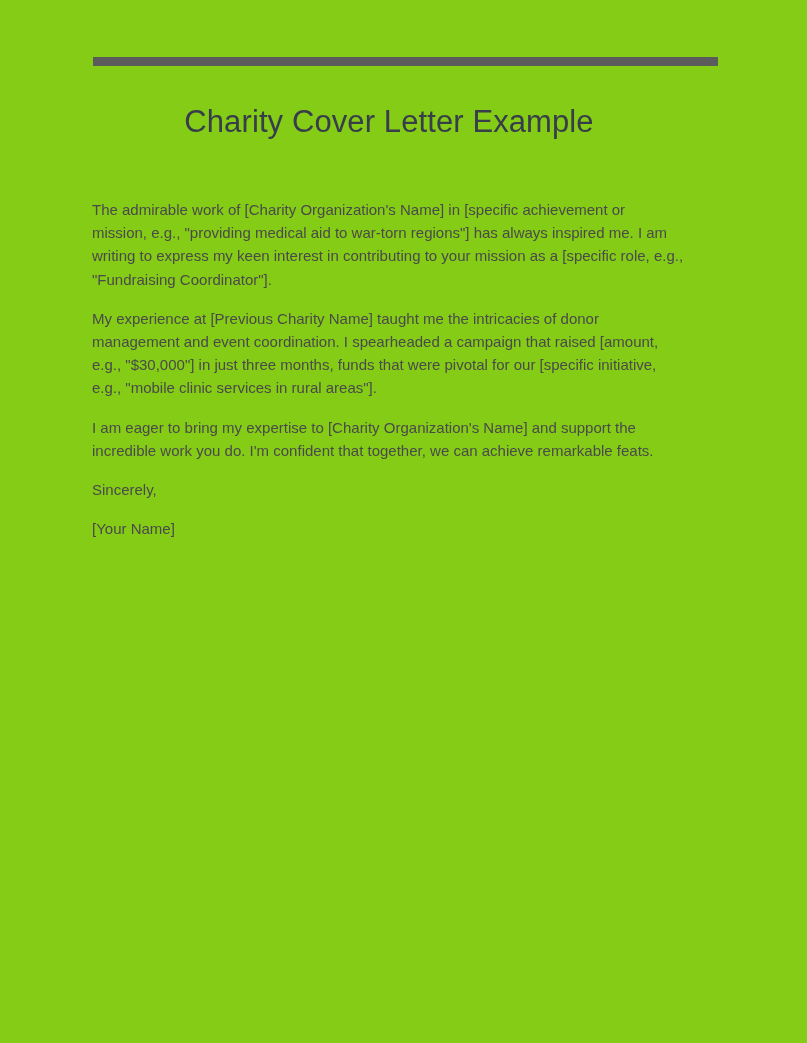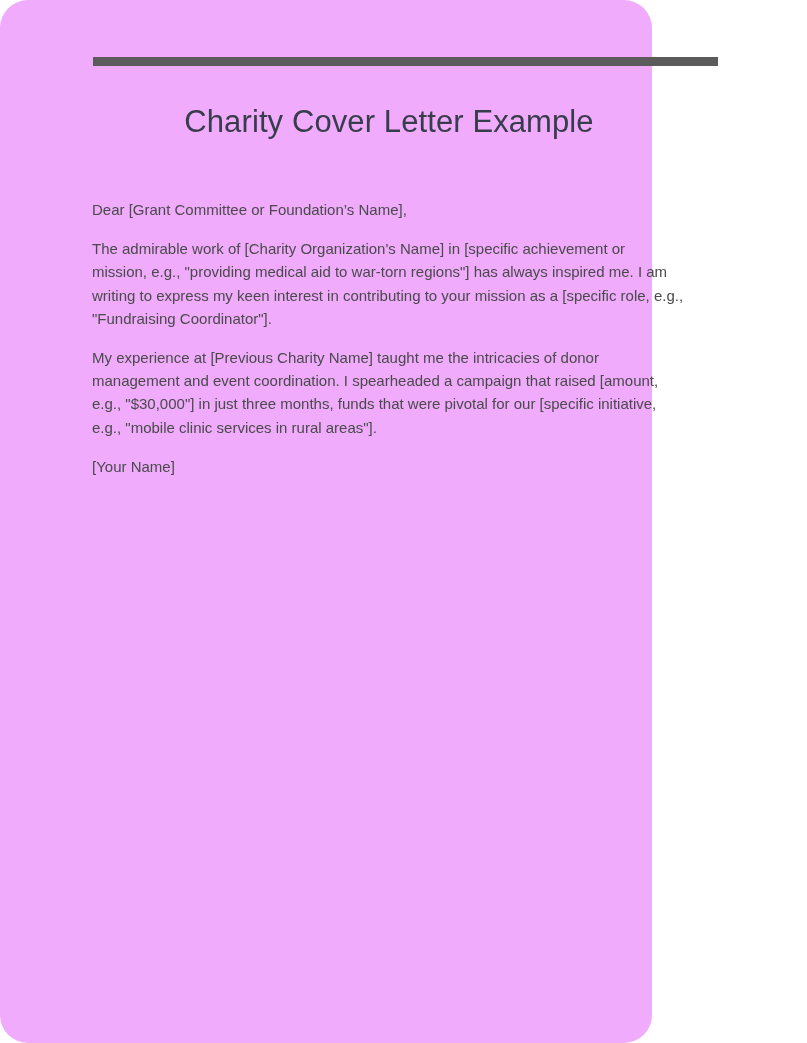--- a/index.html
+++ b/index.html
@@ -8,25 +8,24 @@
     background: #ffffff;
   }
   body {
     width: 807px;
     height: 1043px;
     font-family: "Liberation Sans", sans-serif;
     overflow: hidden;
   }
   .page {
     position: relative;
-    width: 652px;
+    width: 807px;
     height: 1043px;
-    background: #f0abfc;
+    background: #84cc16;
     box-sizing: border-box;
-    border-radius: 28px;
   }
   .header-rule {
     position: absolute;
     left: 93px;
     top: 57px;
     width: 625px;
     height: 9px;
     background: #5b5b5b;
   }
   .doc-title {
@@ -68,26 +67,27 @@
 <body>
 
 <div class="page">
 
   <div class="header-rule"></div>
 
   <h1 class="doc-title">Charity Cover Letter Example</h1>
 
   <div class="letter-body">
 
-    <p class="para-salutation">Dear [Grant Committee or Foundation’s Name],</p>
 
     <p>The admirable work of [Charity Organization's Name] in [specific achievement or mission, e.g., "providing medical aid to war-torn regions"] has always inspired me. I am writing to express my keen interest in contributing to your mission as a [specific role, e.g., "Fundraising Coordinator"].</p>
 
     <p>My experience at [Previous Charity Name] taught me the intricacies of donor management and event coordination. I spearheaded a campaign that raised [amount, e.g., "$30,000"] in just three months, funds that were pivotal for our [specific initiative, e.g., "mobile clinic services in rural areas"].</p>
 
+    <p>I am eager to bring my expertise to [Charity Organization's Name] and support the incredible work you do. I'm confident that together, we can achieve remarkable feats.</p>
 
 
+    <p class="para-signoff">Sincerely,</p>
 
     <p class="para-signature">[Your Name]</p>
 
   </div>
 
 </div>
 
 </body></html>

